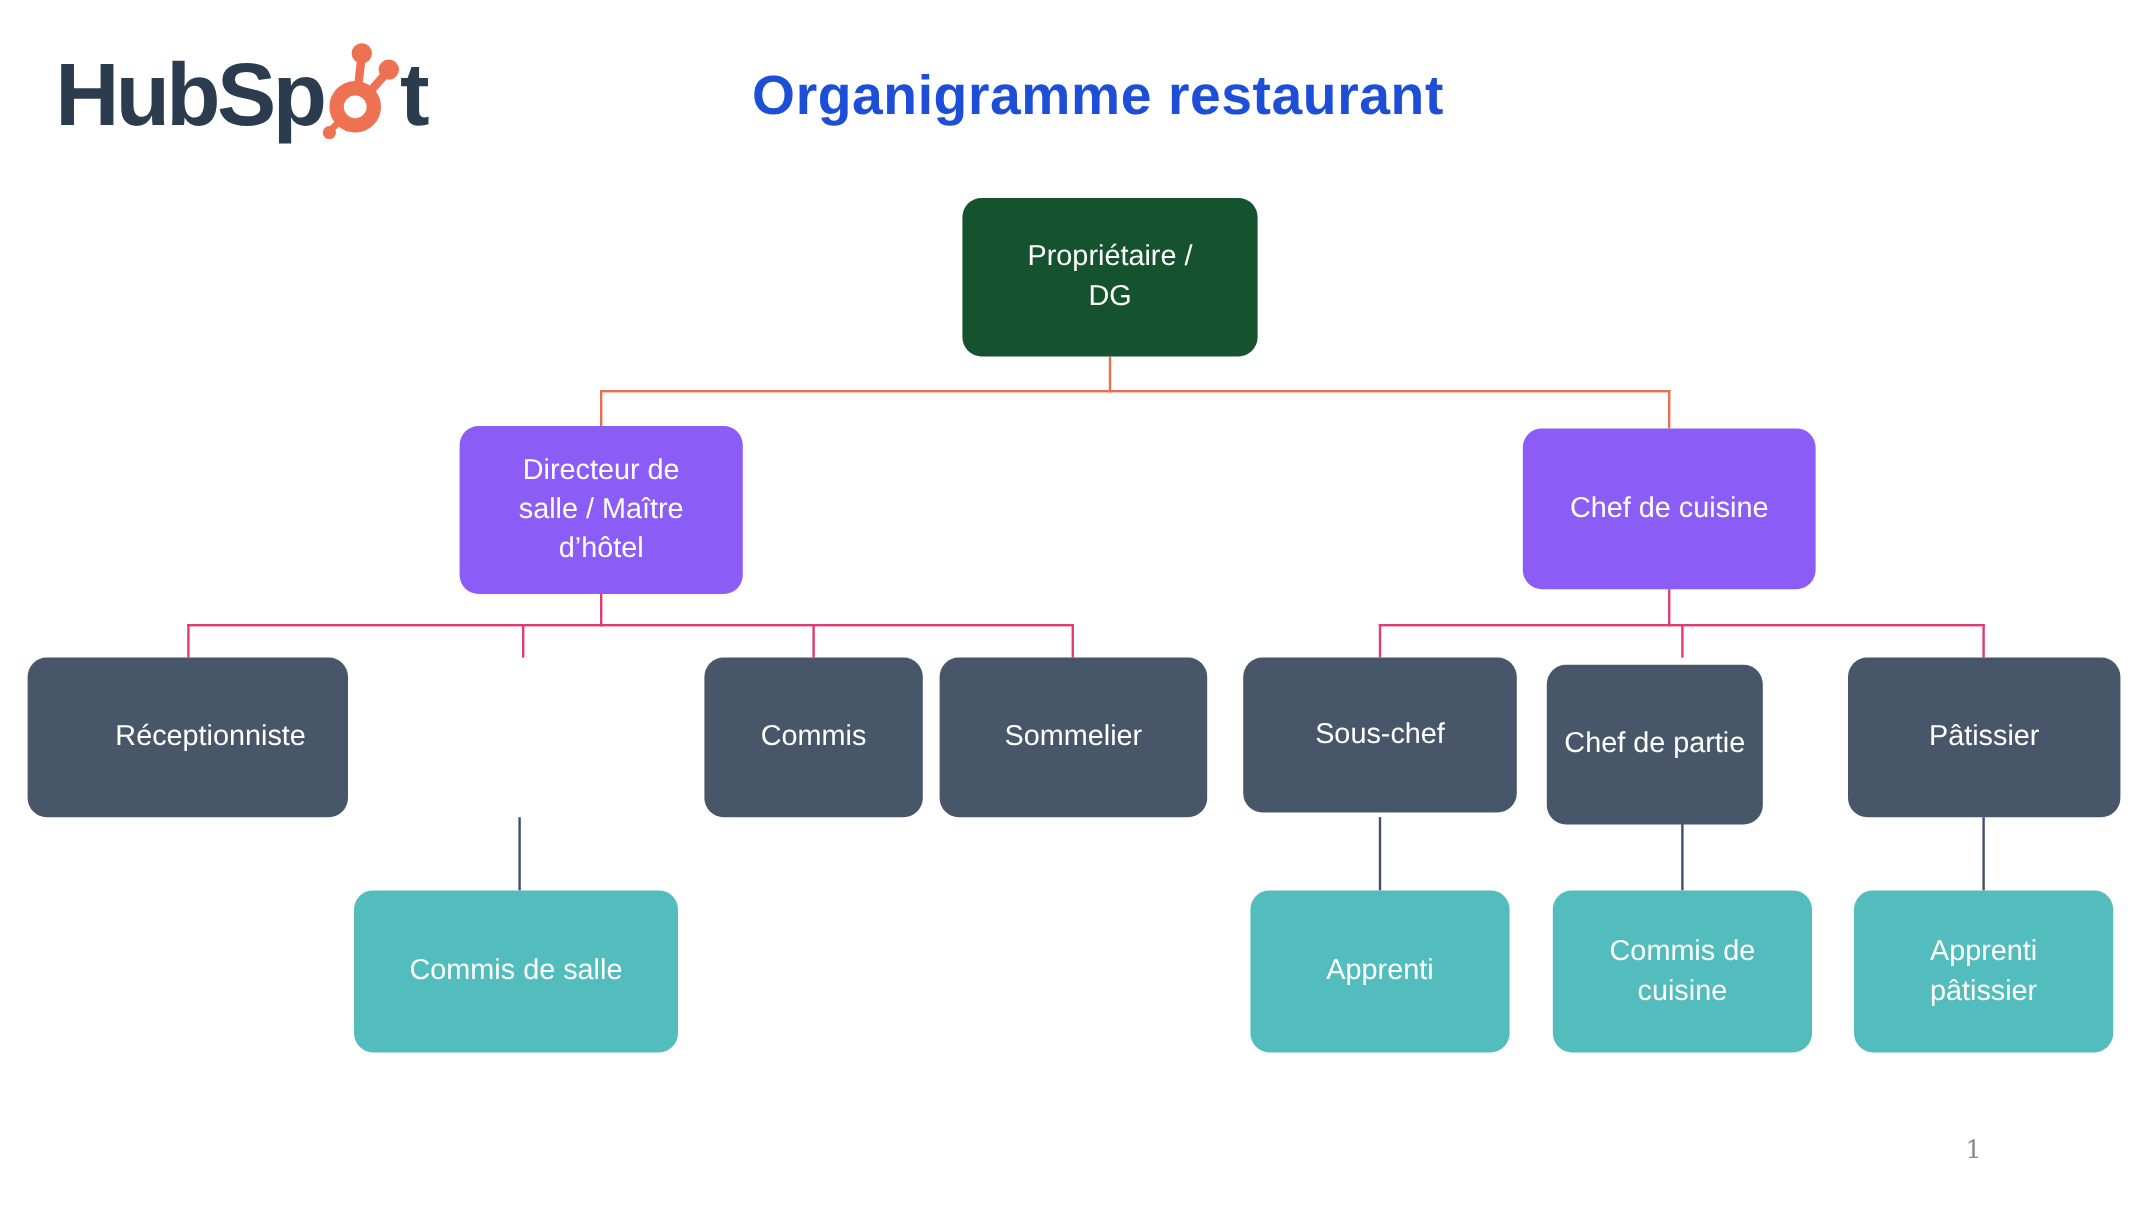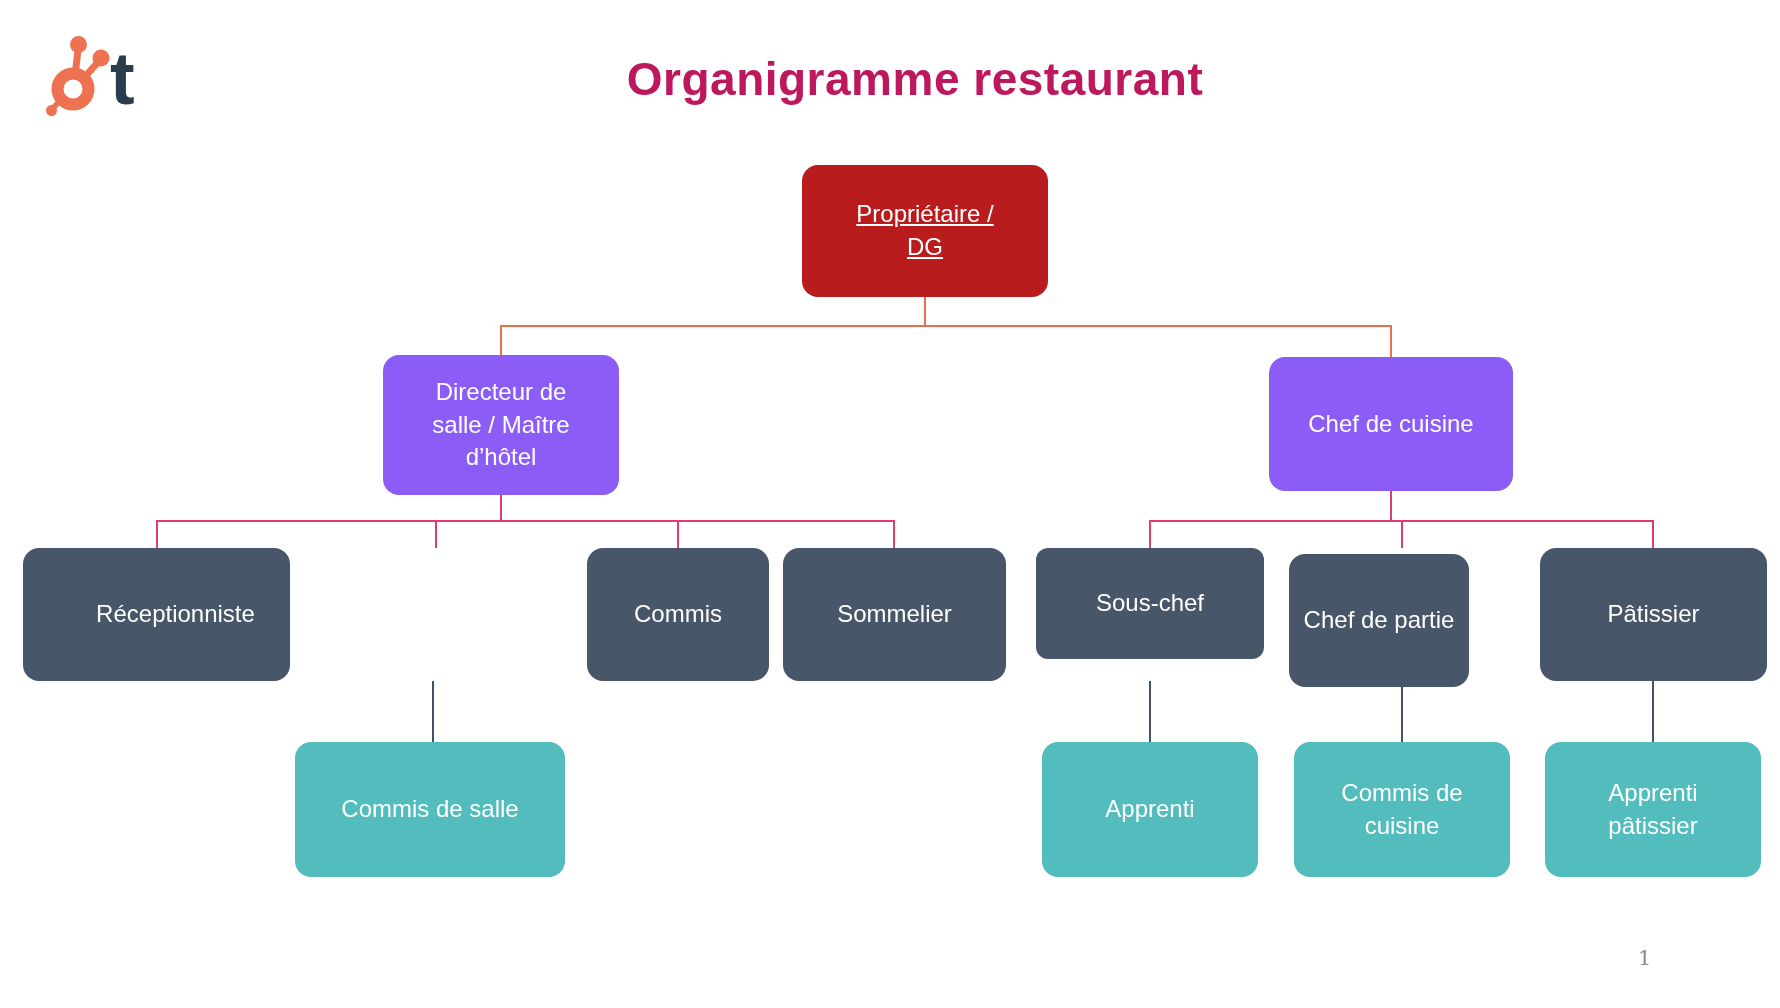--- a/index.html
+++ b/index.html
@@ -12,30 +12,30 @@
     position:absolute;left:46px;top:34px;height:90px;
     display:flex;align-items:center;
     font-weight:bold;font-size:74px;letter-spacing:-3px;
     color:#2b3c4f;line-height:90px;
   }
   .logo .sprocket-svg{margin:0 -2px;}
   
   .title{
     position:absolute;left:425px;top:52px;width:980px;
     text-align:center;font-size:46px;font-weight:bold;
-    color:#be185d;letter-spacing:.5px;
+    color:#1d4ed8;letter-spacing:.5px;
   }
   
   .node{
     position:absolute;border-radius:16px;color:#ffffff;
     display:flex;align-items:center;justify-content:center;
     text-align:center;white-space:pre-line;
     font-size:24px;line-height:1.36;padding:6px;box-sizing:border-box;
   }
-  .node.orange{background:#b91c1c;text-decoration:underline;}
+  .node.orange{background:#14532d;}
   .node.pink{background:#8b5cf6;}
   .node.slate{background:#485669;}
   .node.teal{background:#53bcbd;}
   
   .line{position:absolute;}
   .line.orange{background:#e9704e;}
   .line.pink{background:#df3c72;}
   .line.navy{background:#41506b;}
   
   .pagenum{
@@ -43,34 +43,35 @@
     font-family:"DejaVu Serif",serif;font-size:21px;color:#8a8a8a;
   }
   
   #n0{left:802px;top:165px;width:246px;height:132px;}
   #n1{left:383px;top:355px;width:236px;height:140px;}
   #n2{left:1269px;top:357px;width:244px;height:134px;}
   #n3{left:23px;top:548px;width:267px;height:133px;padding-left:44px;}
   #n4{left:306px;top:548px;width:260px;height:133px;}
   #n5{left:587px;top:548px;width:182px;height:133px;}
   #n6{left:783px;top:548px;width:223px;height:133px;}
-  #n7{left:1036px;top:548px;width:228px;height:111px;border-radius:12px;}
+  #n7{left:1036px;top:548px;width:228px;height:129px;}
   #n8{left:1289px;top:554px;width:180px;height:133px;}
   #n9{left:1540px;top:548px;width:227px;height:133px;}
   #n10{left:295px;top:742px;width:270px;height:135px;}
   #n11{left:1042px;top:742px;width:216px;height:135px;}
   #n12{left:1294px;top:742px;width:216px;height:135px;}
   #n13{left:1545px;top:742px;width:216px;height:135px;}
 </style>
 </head>
 <body>
 
 <div class="canvas">
 
   <div class="logo">
+    <span>HubSp</span>
     <svg class="sprocket-svg" width="68" height="90" viewBox="0 0 68 90">
       <circle cx="29" cy="55" r="15.5" fill="none" stroke="#ee7151" stroke-width="12"></circle>
       <line x1="31" y1="42" x2="34" y2="16" stroke="#ee7151" stroke-width="7"></line>
       <circle cx="34.5" cy="10.5" r="8.5" fill="#ee7151"></circle>
       <line x1="39" y1="45" x2="54" y2="28" stroke="#ee7151" stroke-width="7"></line>
       <circle cx="57" cy="24" r="8.5" fill="#ee7151"></circle>
       <line x1="17" y1="66" x2="9" y2="74" stroke="#ee7151" stroke-width="5.5"></line>
       <circle cx="7.5" cy="76.5" r="5.5" fill="#ee7151"></circle>
     </svg>
     <span>t</span>

